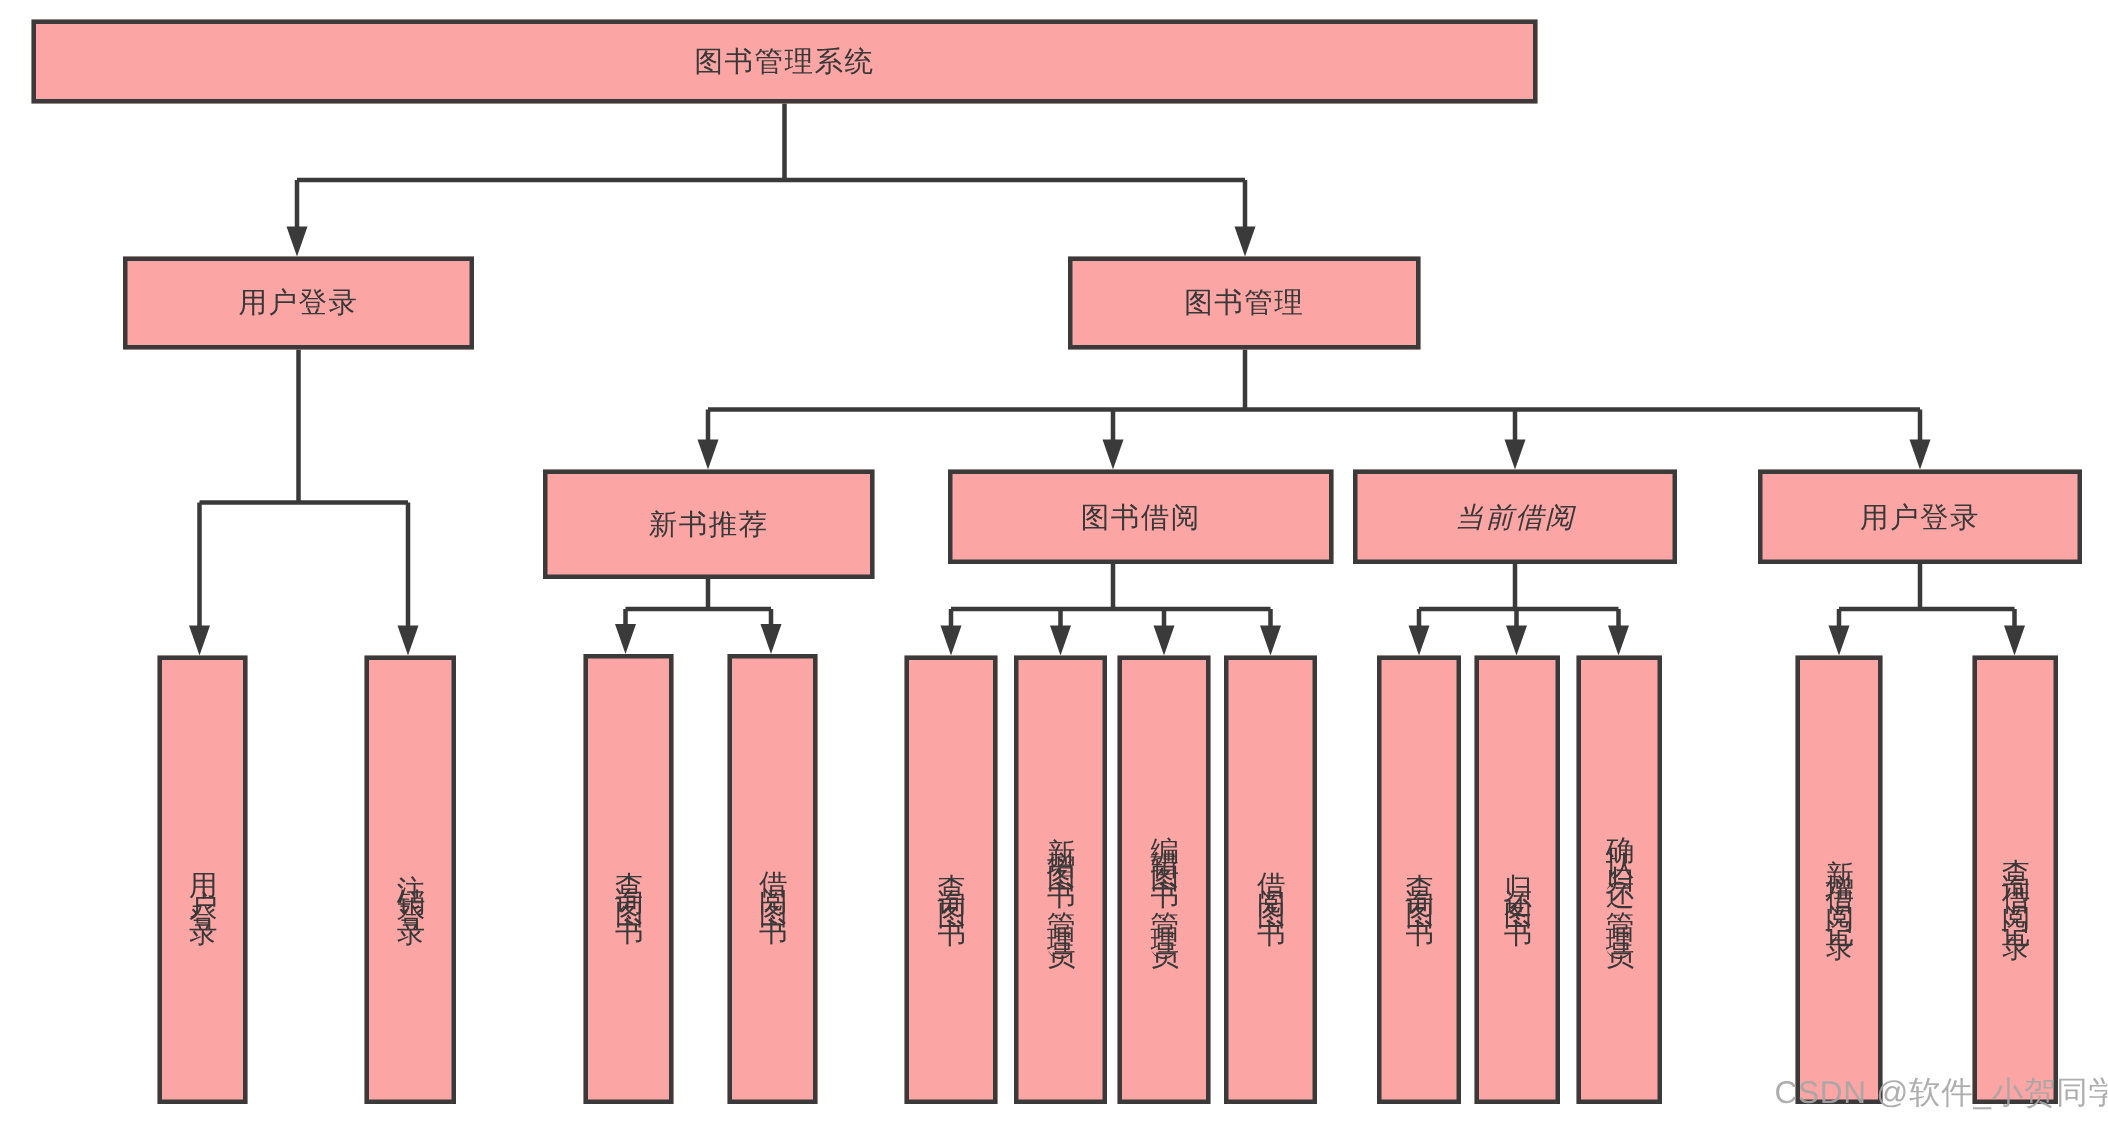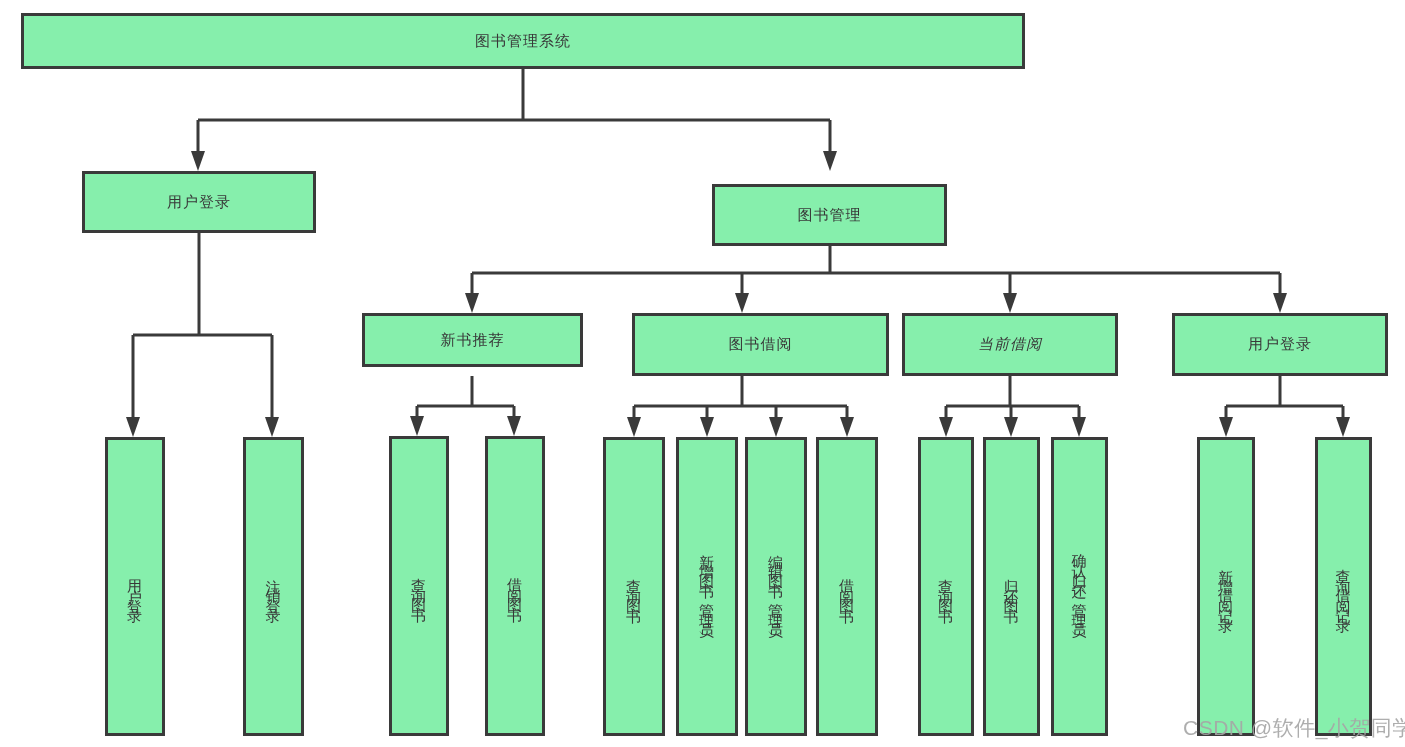--- a/index.html
+++ b/index.html
@@ -21,25 +21,25 @@
     left: 0;
     top: 0;
     width: 1405px;
     height: 747px;
     pointer-events: none;
   }
   .node {
     position: absolute;
     box-sizing: border-box;
     border: 3px solid #3a3a3a;
-    background: #86efac;
+    background: #fca5a5;
     display: flex;
     align-items: center;
     justify-content: center;
-    font-size: 15px;
+    font-size: 19px;
     color: #383838;
   }
   .node.hbox span {
     white-space: nowrap;
     letter-spacing: 1px;
   }
   .node.vbox span {
     writing-mode: vertical-rl;
     text-orientation: mixed;
     letter-spacing: 10px;
@@ -122,25 +122,25 @@
     </g>
   </svg>
 
   <div class="node hbox" style="left:21px; top:13px; width:1004px; height:56px;">
     <span>图书管理系统</span>
   </div>
 
   <div class="node hbox" style="left:82px; top:171px; width:234px; height:62px;">
     <span>用户登录</span>
   </div>
-  <div class="node hbox" style="left:712px; top:184px; width:235px; height:62px;font-family:Liberation Mono, monospace;">
+  <div class="node hbox" style="left:712px; top:171px; width:235px; height:62px;font-family:Liberation Mono, monospace;">
     <span>图书管理</span>
   </div>
 
-  <div class="node hbox" style="left:362px; top:313px; width:221px; height:54px;">
+  <div class="node hbox" style="left:362px; top:313px; width:221px; height:73px;">
     <span>新书推荐</span>
   </div>
   <div class="node hbox" style="left:632px; top:313px; width:257px; height:63px;">
     <span>图书借阅</span>
   </div>
   <div class="node hbox" style="left:902px; top:313px; width:216px; height:63px;font-style:italic;">
     <span>当前借阅</span>
   </div>
   <div class="node hbox" style="left:1172px; top:313px; width:216px; height:63px;">
     <span>用户登录</span>

